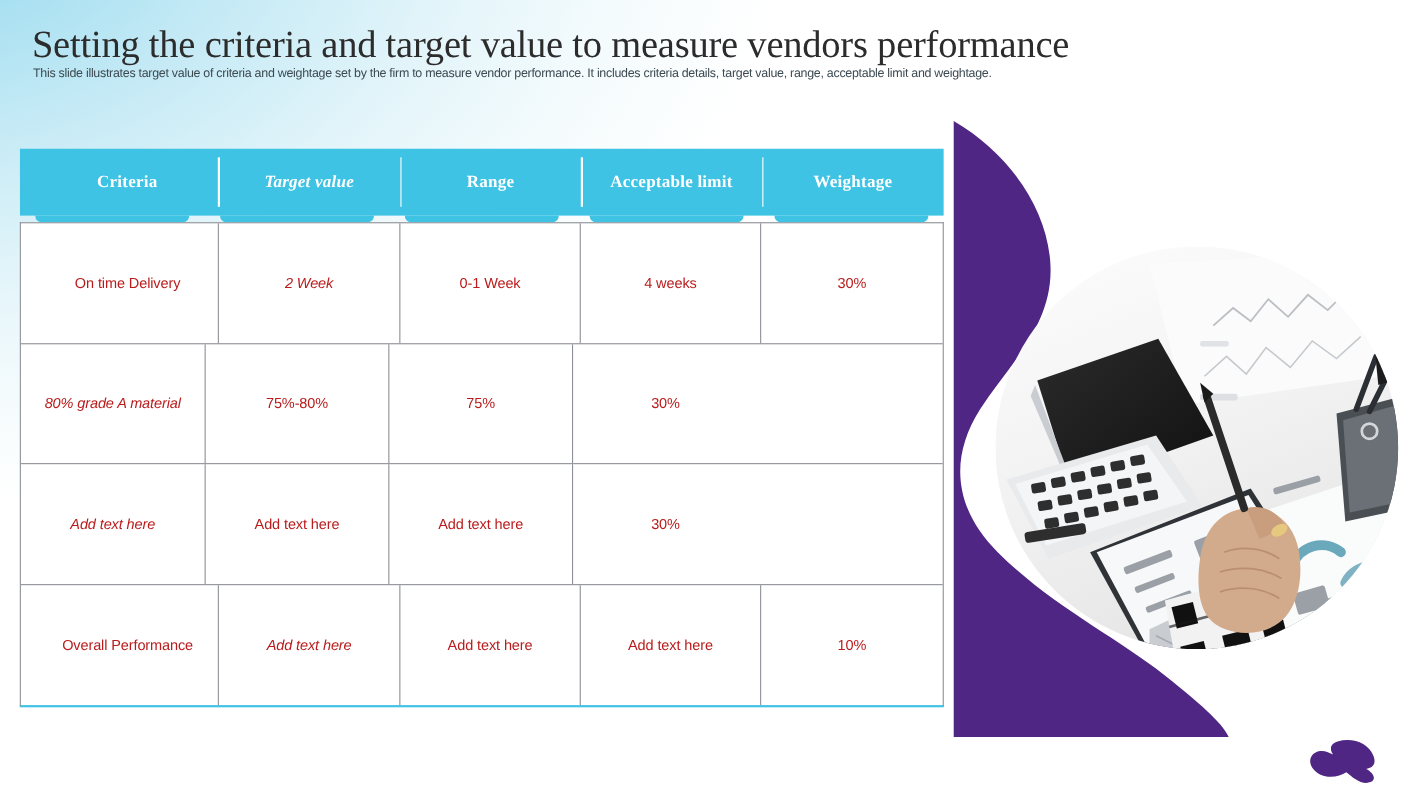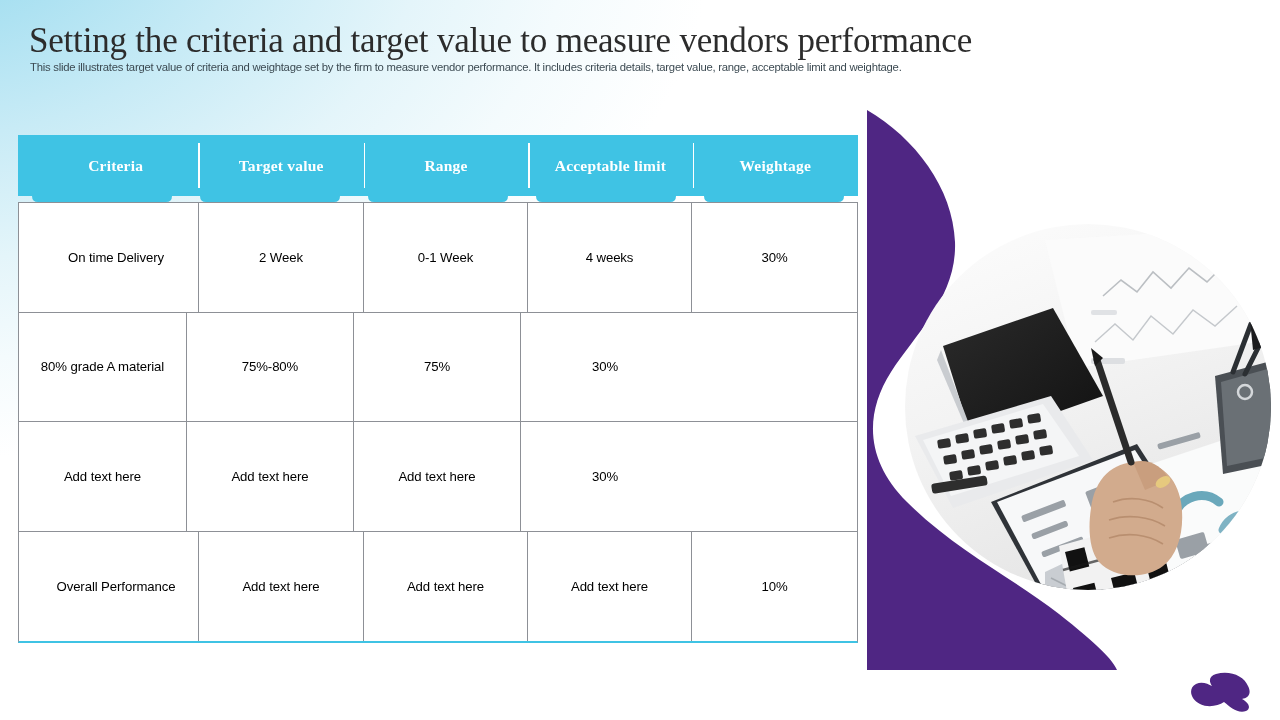--- a/index.html
+++ b/index.html
@@ -147,30 +147,30 @@
     border-bottom: 1.1px solid #8d9096;
   }
   .trow:last-child { border-bottom: none; }
   .tcell {
     display: flex;
     align-items: center;
     justify-content: center;
     text-align: center;
     font-size: 13.2px;
     line-height: 19px;
-    color: #000000;
+    color: #b91c1c;
     border-right: 1.1px solid #8d9096;
     padding: 0 8px;
     letter-spacing: -0.1px;
   }
   .tcell:last-child { border-right: none; }
 
   
   .c0 { width: 168px; margin-left: 15px; }
-  .c1 { width: 168px; }
+  .c1 { width: 168px; font-style: italic; }
   .c2 { width: 167px; }
   .c3 { width: 167px; text-align: right; }
   .c4 { width: 168px; }
 
   
   #footer-note {
     position: absolute;
     left: 0;
     top: 700px;
     width: 1280px;

